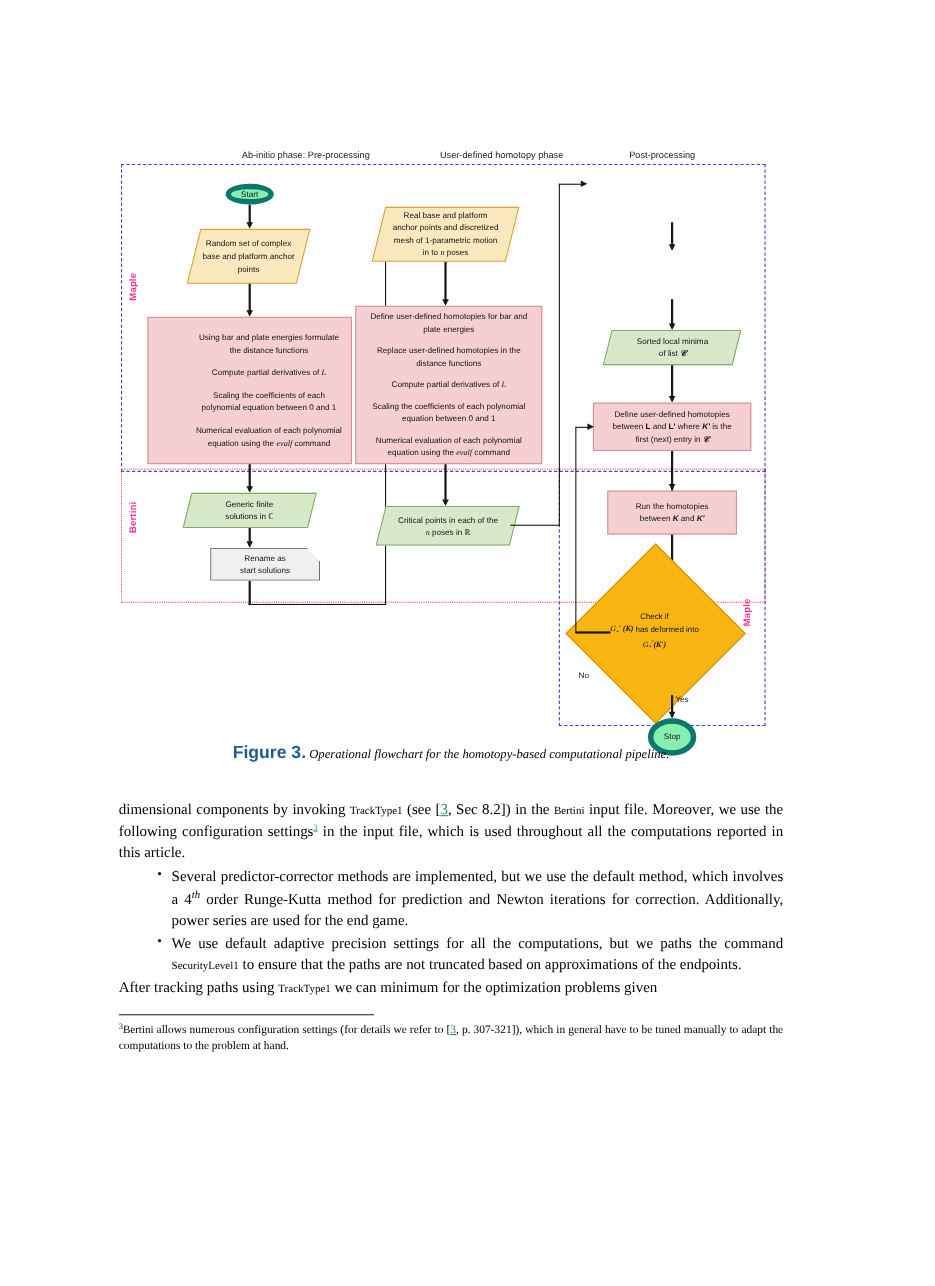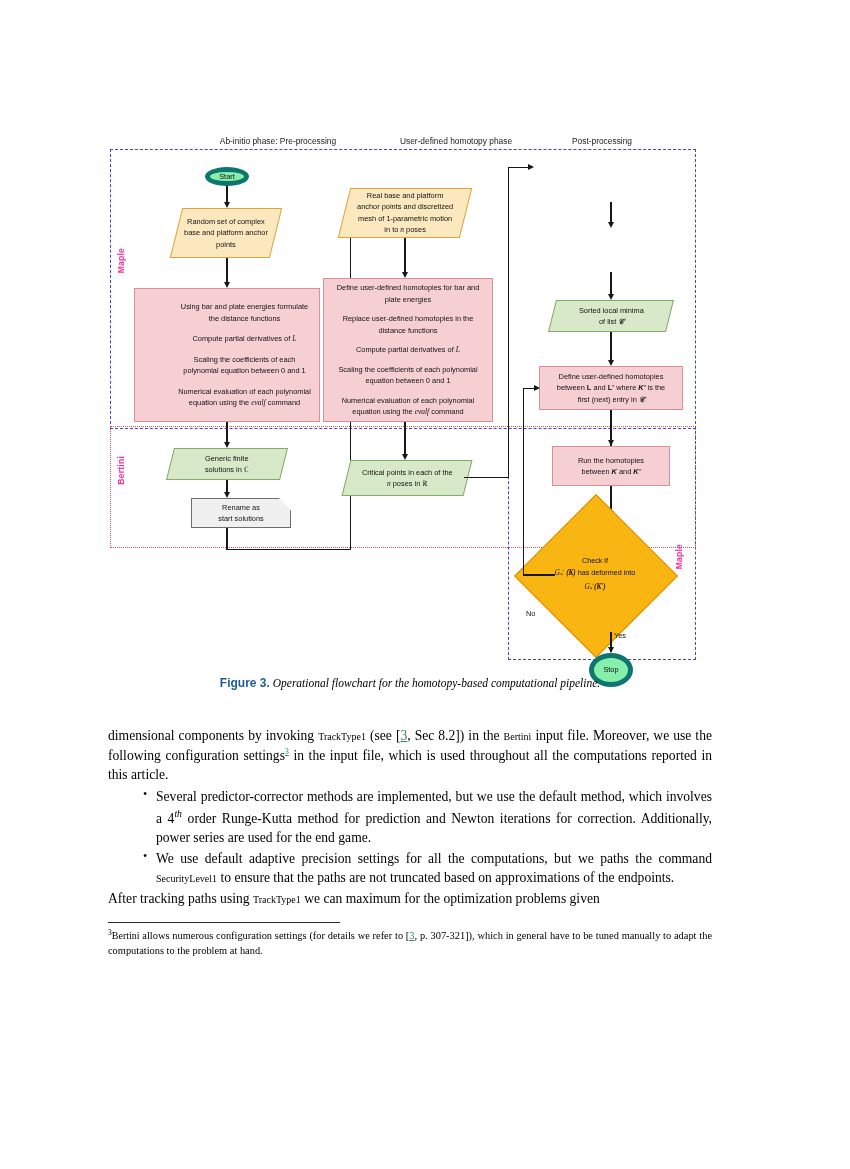--- a/index.html
+++ b/index.html
@@ -75,21 +75,21 @@
   .mathb{font-family:"Liberation Sans",sans-serif;font-weight:700;font-style:italic;}
   .cal{font-family:"Liberation Serif",serif;font-style:italic;font-weight:700;}
   .bb{font-family:"Liberation Serif",serif;}
   .sup{font-size:.72em;vertical-align:super;}
   .sub{font-size:.72em;vertical-align:sub;}
 
   
   .caption{position:absolute;left:108px;top:676px;width:604px;text-align:center;
     font-size:11.5px;}
   .caption .fignum{color:#1f5c96;font-weight:700;font-family:"Liberation Sans",sans-serif;
-    font-size:12px;}
+    font-size:16px;}
   .caption .captext{font-style:italic;}
 
   
   .body{position:absolute;left:108px;top:726px;width:604px;font-size:13.6px;line-height:1.45;
     text-align:justify;}
   .body p{margin:0;}
   .tt{font-family:Liberation Serif, serif;font-size:10px;}
   .ref{color:#2e8b57;}
   ul.bullets{margin:2px 0 0 0;padding:0 0 0 48px;list-style:none;}
   ul.bullets li{position:relative;margin:0 0 1px 0;text-align:justify;}
@@ -252,21 +252,21 @@
   </div>
 
   <div class="body">
     <p><span>dimensional components by invoking </span><span class="tt">TrackType1</span><span> (see [</span><a class="ref" href="#">3</a><span>, Sec 8.2]) in the </span><span class="tt">Bertini</span><span> input file. Moreover, we use the following configuration settings</span><a class="ref fnmark" href="#">3</a><span> in the input file, which is used throughout all the computations reported in this article.</span></p>
 
     <ul class="bullets">
       <li><span>Several predictor-corrector methods are implemented, but we use the default method, which involves a 4</span><span class="mathi sup">th</span><span> order Runge-Kutta method for prediction and Newton iterations for correction. Additionally, power series are used for the end game.</span></li>
       <li><span>We use default adaptive precision settings for all the computations, but we paths the command </span><span class="tt">SecurityLevel1</span><span> to ensure that the paths are not truncated based on approximations of the endpoints.</span></li>
     </ul>
 
-    <p class="after"><span>After tracking paths using </span><span class="tt">TrackType1</span><span> we can maximum for the optimization problems given</span></p>
+    <p class="after"><span>After tracking paths using </span><span class="tt">TrackType1</span><span> we can minimum for the optimization problems given</span></p>
   </div>
 
   <div class="footnote">
     <div class="fnrule"></div>
     <div><span class="fnmark">3</span><span class="tt">Bertini</span><span> allows numerous configuration settings (for details we refer to [</span><a class="ref" href="#">3</a><span>, p. 307-321]), which in general have to be tuned manually to adapt the computations to the problem at hand.</span></div>
   </div>
 
 </div>
 
 </body></html>

